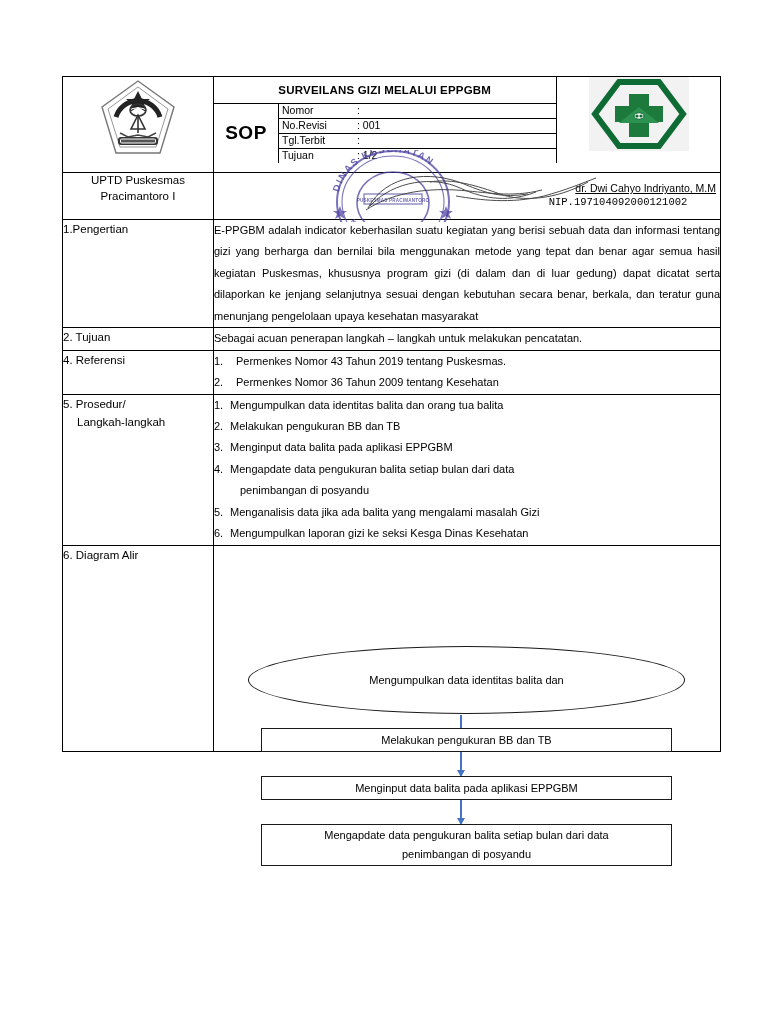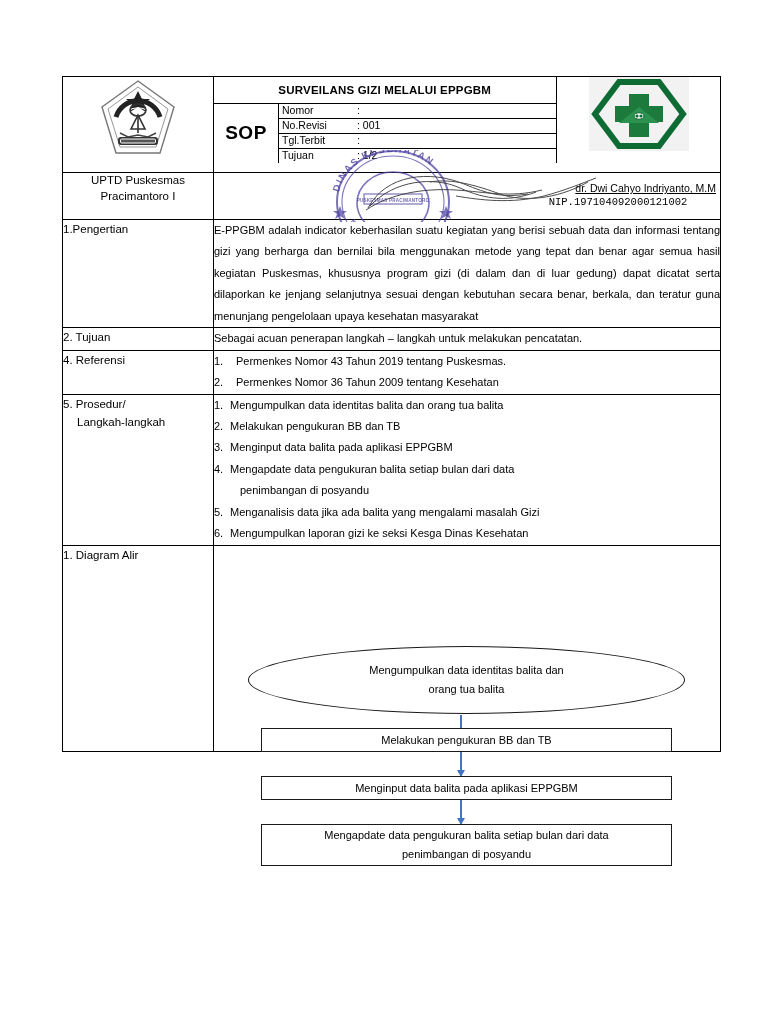--- a/index.html
+++ b/index.html
@@ -407,32 +407,31 @@
             </li>
             <li>
               <span class="n">6.</span>
               <span>Mengumpulkan laporan gizi ke seksi Kesga Dinas Kesehatan</span>
             </li>
           </ol>
         </td>
       </tr>
 
       <tr>
-        <td class="sec-label">1. Diagram Alir</td>
+        <td class="sec-label">6. Diagram Alir</td>
         <td class="diagram-cell"></td>
       </tr>
 
     </tbody>
   </table>
 
   <div id="flow">
     <div class="flow-node flow-oval" style="left:186px; top:8px; width:437px; height:68px;">
       <div>
         <div>Mengumpulkan data identitas balita dan</div>
-        <div>orang tua balita</div>
       </div>
     </div>
 
     <div class="flow-arrow" style="left:398px; top:77px; height:24px;"></div>
 
     <div class="flow-node flow-box" style="left:199px; top:90px; width:411px; height:24px;">
       <span>Melakukan pengukuran BB dan TB</span>
     </div>
 
     <div class="flow-arrow" style="left:398px; top:114px; height:24px;"></div>

